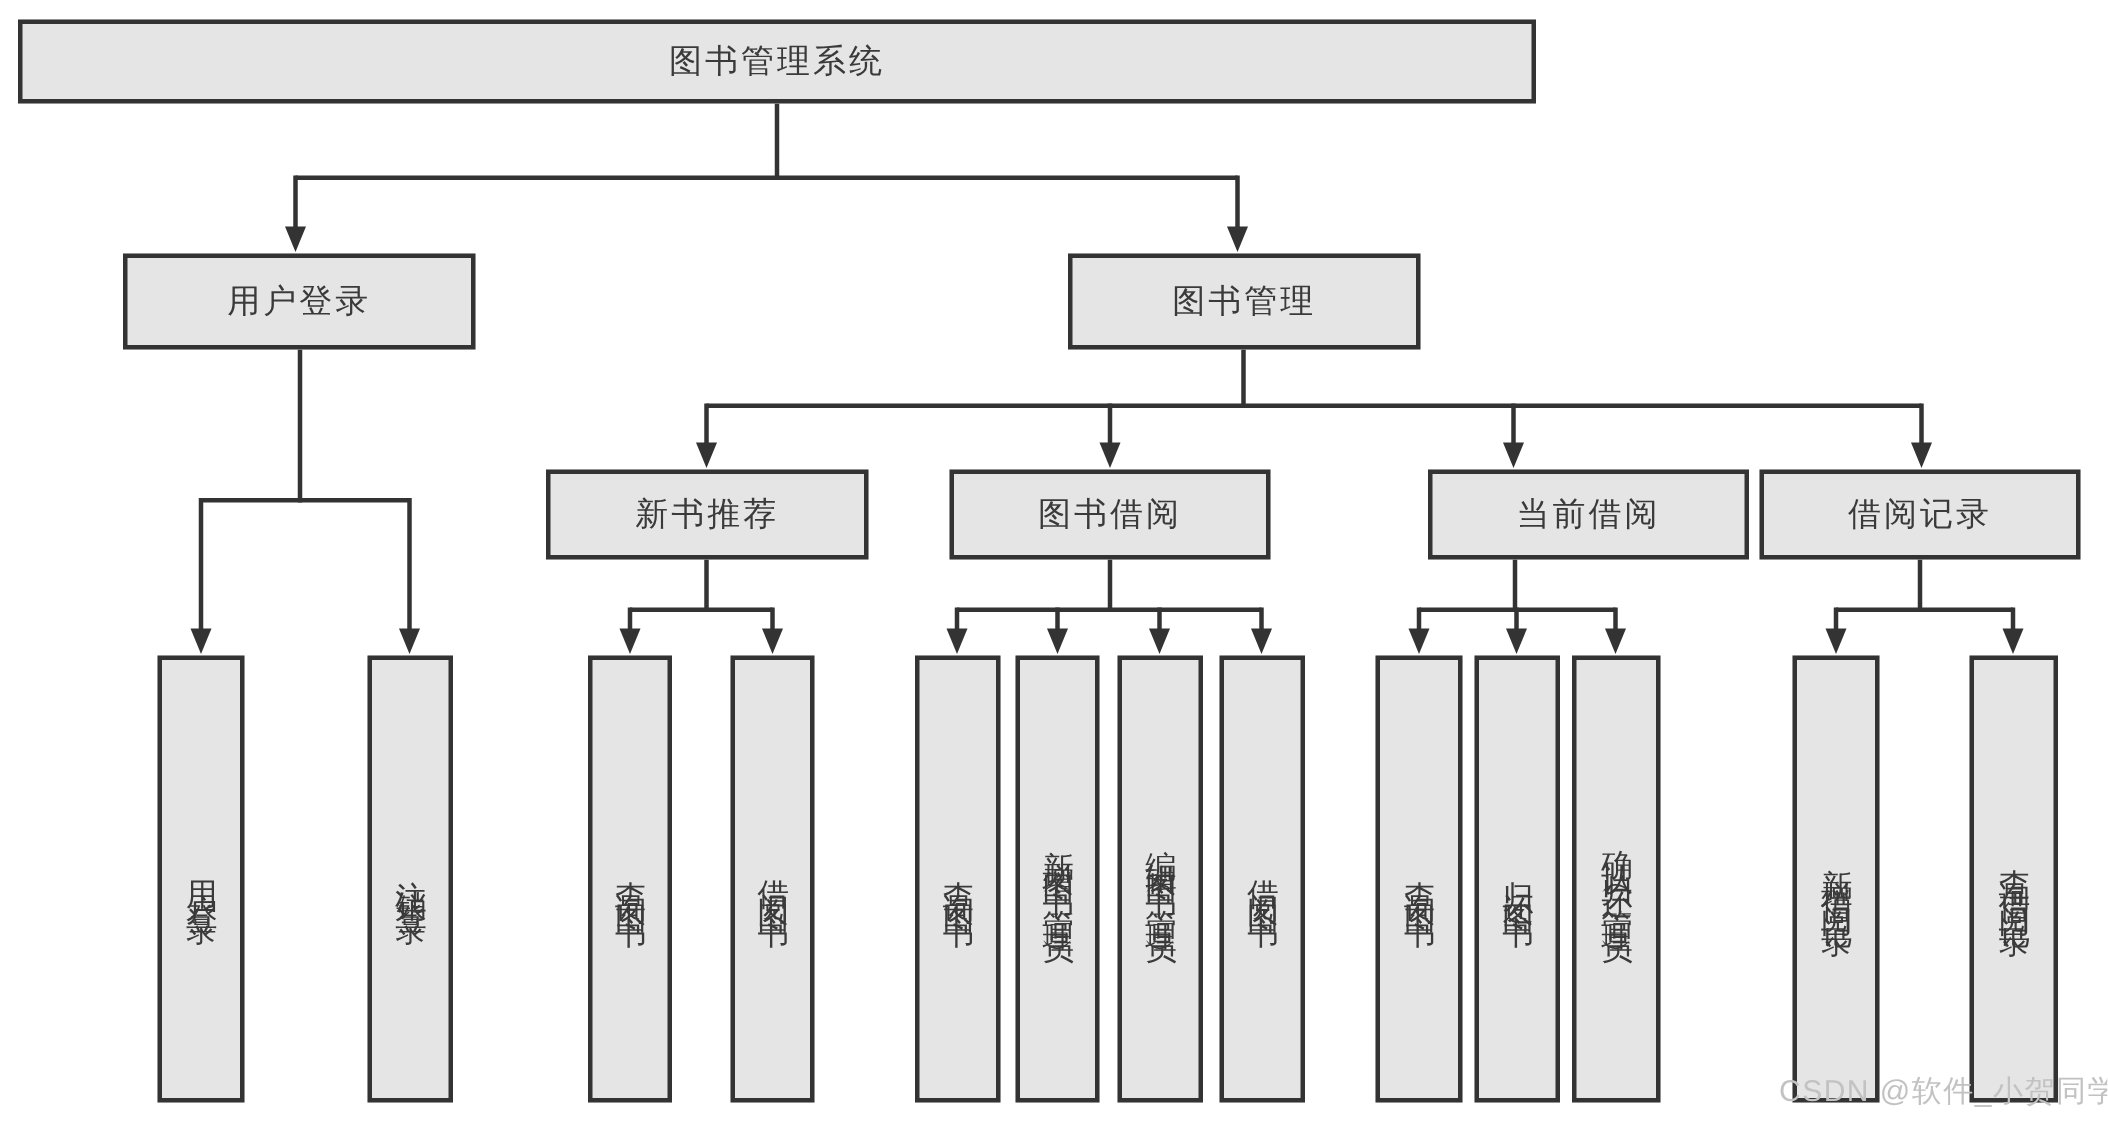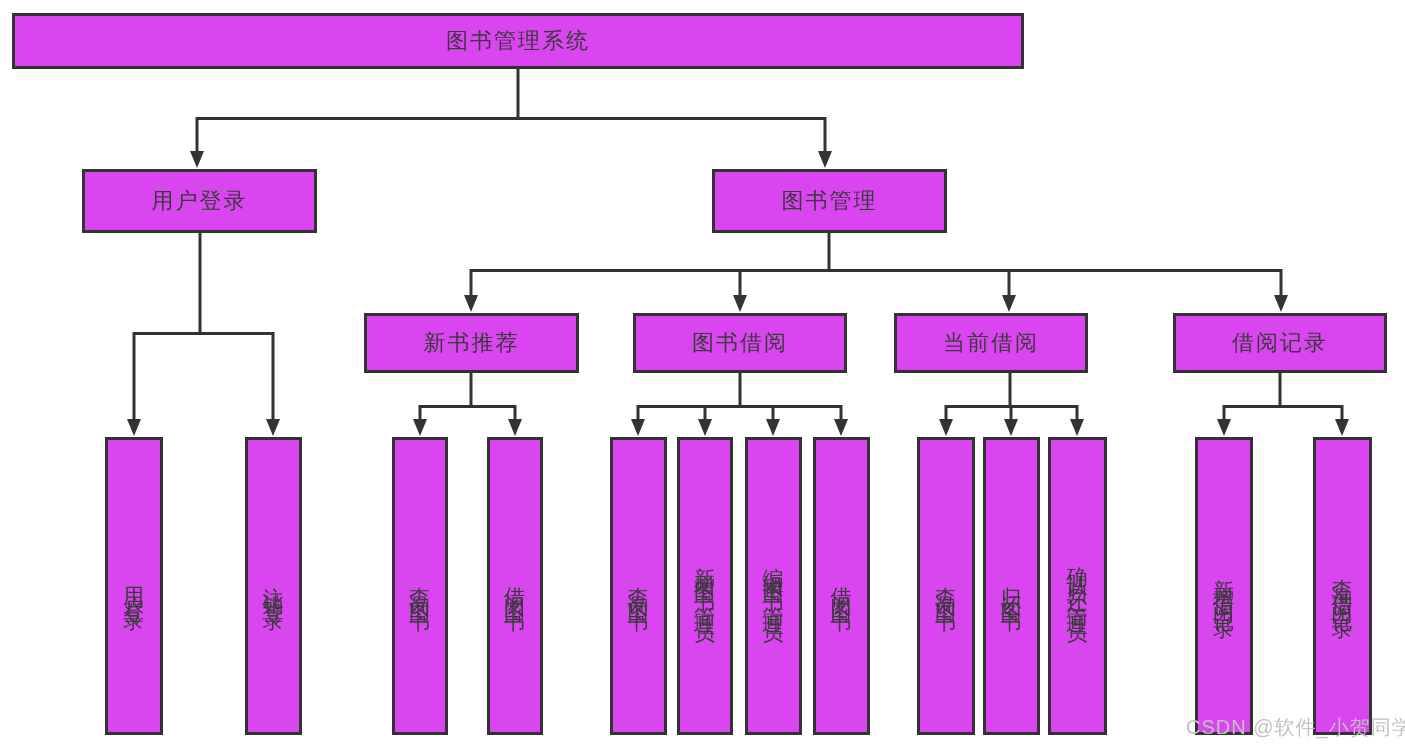--- a/index.html
+++ b/index.html
@@ -8,21 +8,21 @@
     width:1405px;height:747px;
     background:#ffffff;
     font-family:"Liberation Sans", sans-serif;
     overflow:hidden;
   }
   #wires{position:absolute;left:0;top:0;width:1405px;height:747px;}
   .node{
     position:absolute;
     box-sizing:border-box;
     border:3px solid #333333;
-    background:#d946ef;
+    background:#e5e5e5;
     display:flex;
     align-items:center;
     justify-content:center;
     color:#3a3a3a;
   }
   .h-label{font-size:22px;letter-spacing:2px;line-height:1;}
   .leaf{top:437px;height:298px;}
   .v-label{
     writing-mode:vertical-rl;
     text-orientation:mixed;
@@ -120,21 +120,21 @@
   <div class="node h-label" style="left:712px;top:169px;width:235px;height:64px;">
     <span>图书管理</span>
   </div>
 
   <div class="node h-label" style="left:364px;top:313px;width:215px;height:60px;">
     <span>新书推荐</span>
   </div>
   <div class="node h-label" style="left:633px;top:313px;width:214px;height:60px;text-align:right;">
     <span>图书借阅</span>
   </div>
-  <div class="node h-label" style="left:894px;top:313px;width:194px;height:60px;">
+  <div class="node h-label" style="left:952px;top:313px;width:214px;height:60px;">
     <span>当前借阅</span>
   </div>
   <div class="node h-label" style="left:1173px;top:313px;width:214px;height:60px;">
     <span>借阅记录</span>
   </div>
 
   <div class="node leaf" style="left:105px;width:58px;">
     <span class="v-label">用户登录</span>
   </div>
   <div class="node leaf" style="left:245px;width:57px;">

